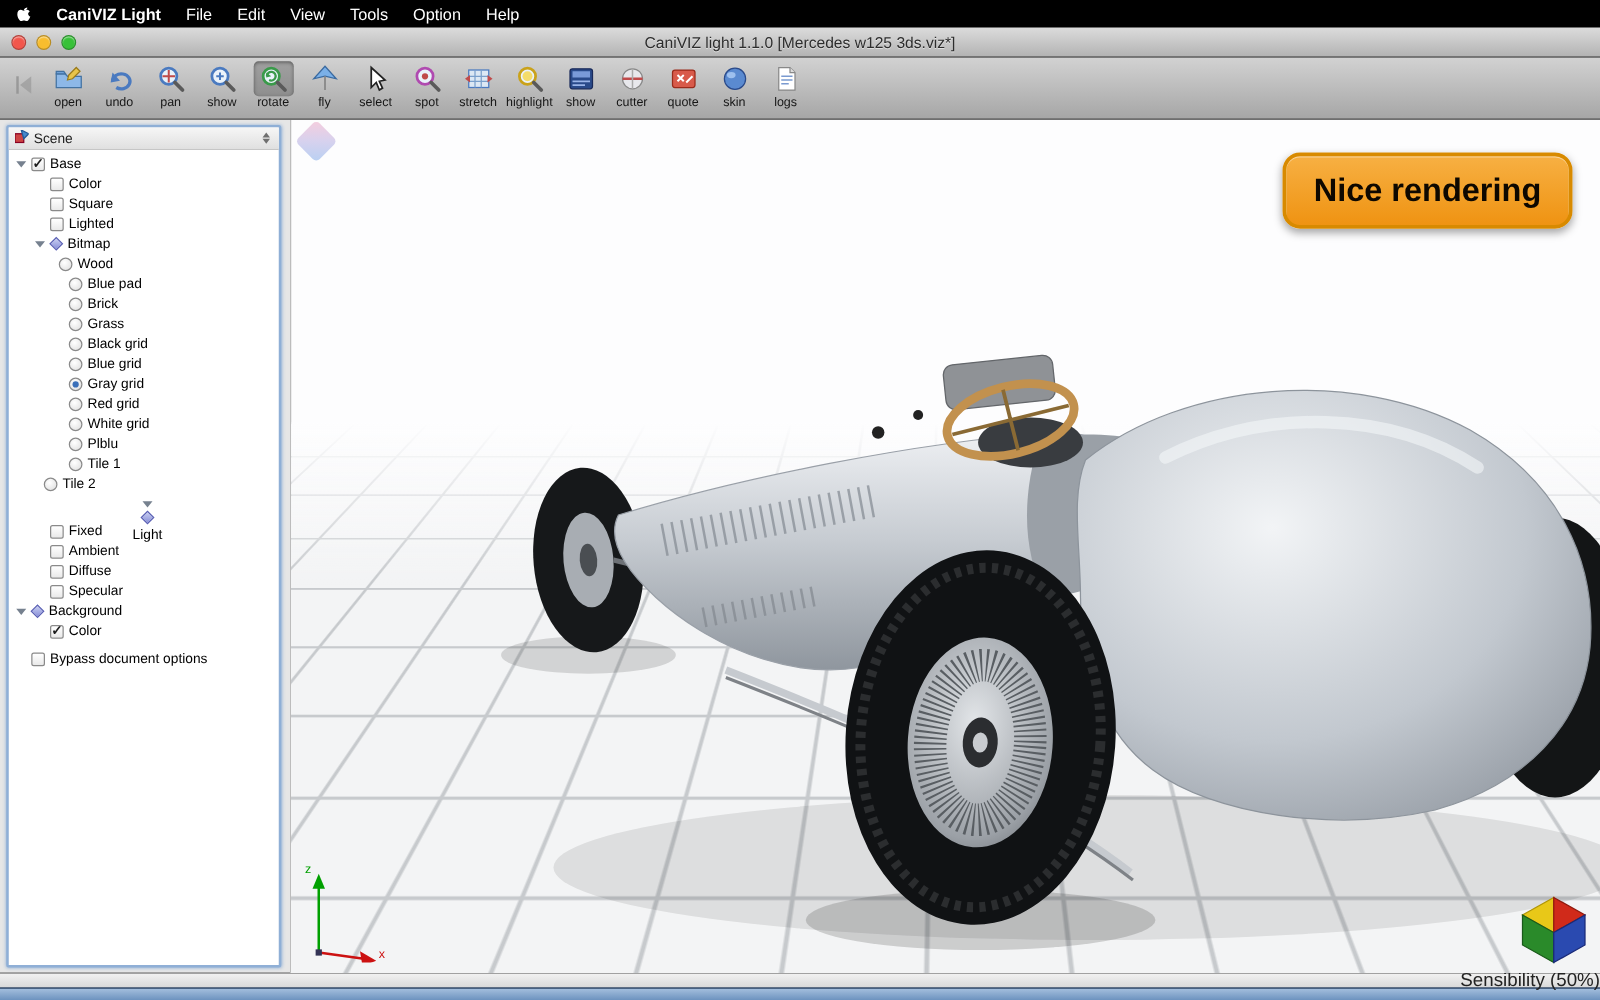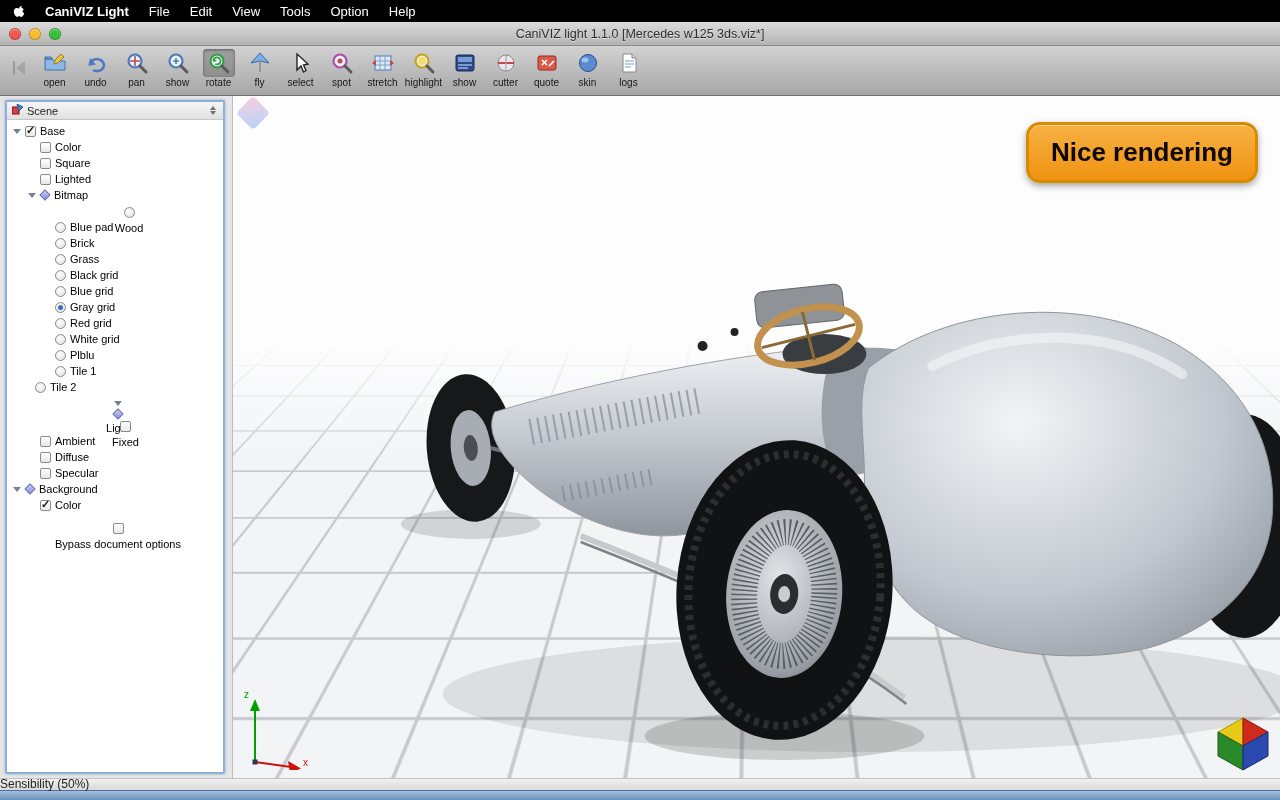--- a/index.html
+++ b/index.html
@@ -82,21 +82,21 @@
   .car { position:absolute; inset:0; width:100%; height:100%; z-index:2; }
   .badge { position:absolute; top:26px; right:22px; z-index:8;
     background:linear-gradient(#f7b043,#ef9312); border:3px solid #d88a00; border-radius:14px;
     padding:12px 22px; font-size:26px; font-weight:bold; color:#0e0800;
     box-shadow:0 3px 7px rgba(0,0,0,.35), inset 0 1px 0 rgba(255,255,255,.45); }
   .axis { position:absolute; left:8px; bottom:8px; z-index:5; }
   .logo { position:absolute; right:6px; bottom:4px; z-index:5; }
 
   
   .sens-strip { height:12px; background:linear-gradient(#f1f1f1,#d9d9d9); border-top:1px solid #c2c2c2;
-    text-align:left; font-size:12px; color:#222; line-height:11px; }
+    text-align:right; font-size:15px; color:#222; line-height:11px; }
   .bottom-bar { height:10px; background:linear-gradient(#a3bedd,#6d93bf); border-top:1px solid #51719c; }
 </style>
 </head>
 <body>
 
 <div class="menu-bar">
   <span class="apple">
     <svg width="13" height="15" viewBox="0 0 14 16">
         <path d="M7.5 4.5 C8 2.8 9.4 2 10.6 2 C10.7 3.4 9.6 4.6 7.5 4.5 Z" fill="#fff"></path>
         <path d="M11.2 8.2 c0-1.8 1.4-2.6 1.5-2.7 c-0.8-1.2-2.1-1.4-2.6-1.4 c-1.1-0.1-2.1 0.7-2.7 0.7 c-0.6 0-1.4-0.7-2.3-0.7 C3.4 4.1 2 5.4 2 7.8 c0 1.5 0.5 3 1.2 4.1 c0.6 0.9 1.3 1.9 2.2 1.9 c0.9 0 1.2-0.6 2.3-0.6 c1.1 0 1.4 0.6 2.3 0.6 c1 0 1.6-0.9 2.2-1.8 c0.7-1 1-2 1-2.1 c0 0-1.9-0.8-2-2.7 Z" fill="#fff"></path>
@@ -314,21 +314,21 @@
         <div class="trow" style="padding-left: 21px;">
           <span class="disc empty"></span>
           <span class="cb"></span>
           <span class="tlabel">Lighted</span>
         </div>
         <div class="trow" style="padding-left: 21px;">
           <span class="disc"></span>
           <span class="dm"></span>
           <span class="tlabel">Bitmap</span>
         </div>
-        <div class="trow" style="padding-left: 28px; flex-direction: column;">
+        <div class="trow" style="padding-left: 28px;">
           <span class="disc empty"></span>
           <span class="rb"></span>
           <span class="tlabel">Wood</span>
         </div>
         <div class="trow" style="padding-left: 36px;">
           <span class="disc empty"></span>
           <span class="rb"></span>
           <span class="tlabel">Blue pad</span>
         </div>
         <div class="trow" style="padding-left: 36px;">
@@ -379,21 +379,21 @@
         <div class="trow" style="padding-left: 16px; text-align: right;">
           <span class="disc empty"></span>
           <span class="rb"></span>
           <span class="tlabel">Tile 2</span>
         </div>
         <div class="trow spacer" style="padding-left: 6px; flex-direction: column;">
           <span class="disc"></span>
           <span class="dm"></span>
           <span class="tlabel">Light</span>
         </div>
-        <div class="trow" style="padding-left: 21px; flex-direction: column;">
+        <div class="trow" style="padding-left: 21px;">
           <span class="disc empty"></span>
           <span class="cb"></span>
           <span class="tlabel">Fixed</span>
         </div>
         <div class="trow" style="padding-left: 21px;">
           <span class="disc empty"></span>
           <span class="cb"></span>
           <span class="tlabel">Ambient</span>
         </div>
         <div class="trow" style="padding-left: 21px;">
@@ -409,21 +409,21 @@
         <div class="trow" style="padding-left: 6px;">
           <span class="disc"></span>
           <span class="dm"></span>
           <span class="tlabel">Background</span>
         </div>
         <div class="trow" style="padding-left: 21px;">
           <span class="disc empty"></span>
           <span class="cb on"></span>
           <span class="tlabel">Color</span>
         </div>
-        <div class="trow spacer" style="padding-left: 6px; flex-direction: column;">
+        <div class="trow spacer" style="padding-left: 6px;">
           <span class="disc empty"></span>
           <span class="cb"></span>
           <span class="tlabel">Bypass document options</span>
         </div>
       </div>
   </div>
 
   <div class="viewport">
     <div class="cube-mark"></div>
     <div class="floor"></div>

